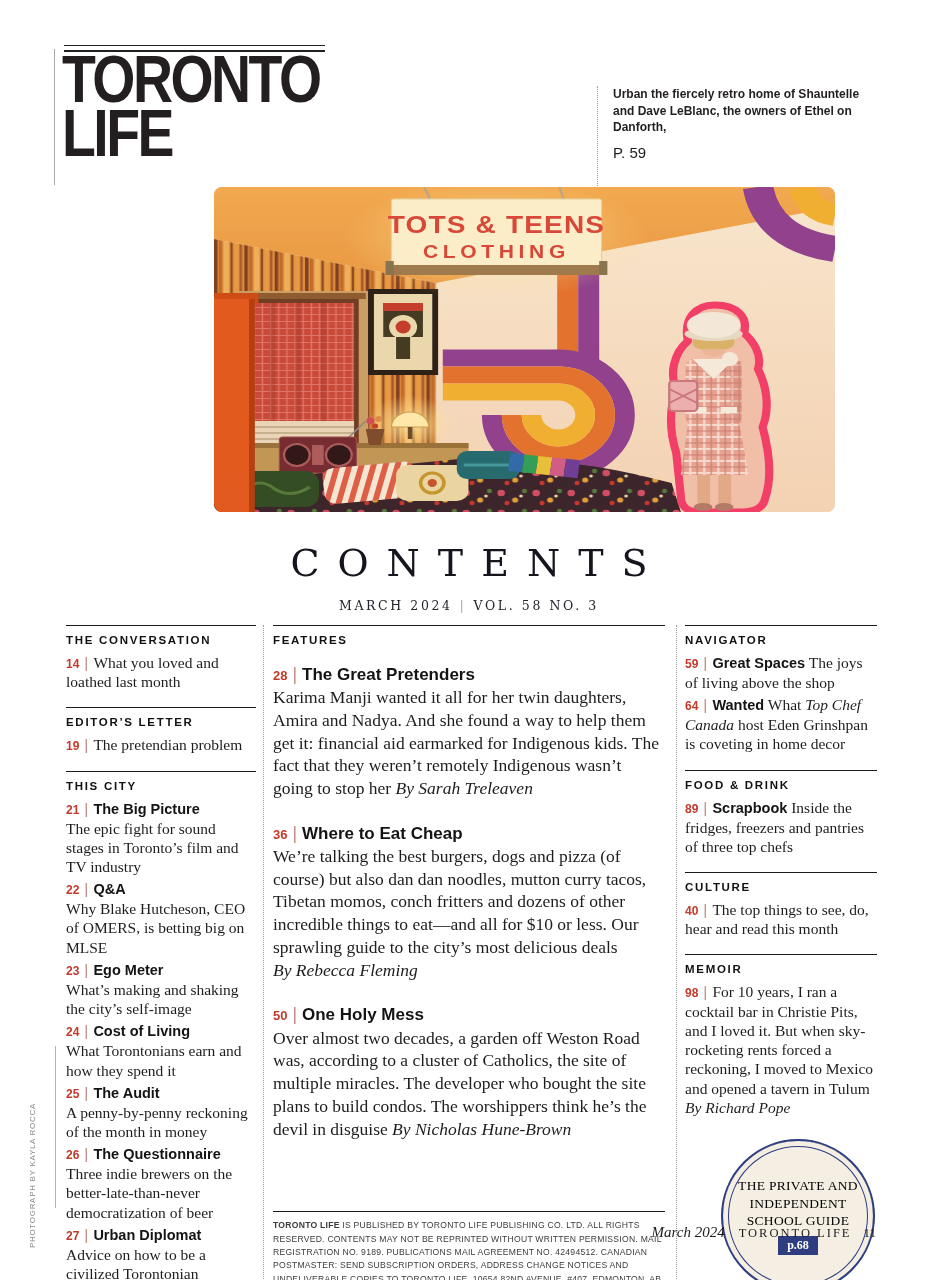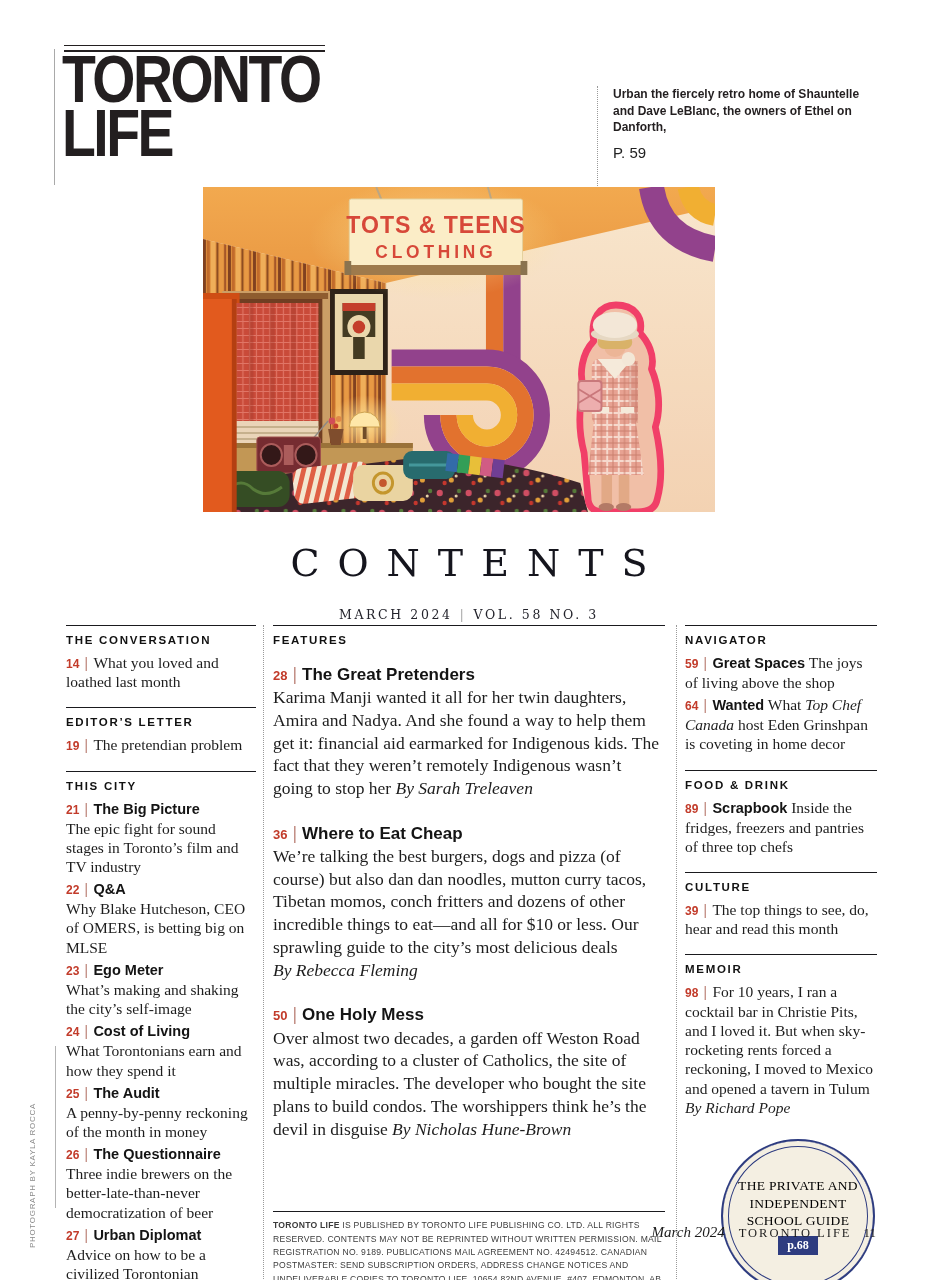--- a/index.html
+++ b/index.html
@@ -16,28 +16,28 @@
   .logo span{display:block;}
 
   
   .top-caption{position:absolute;left:597px;top:86px;width:268px;min-height:100px;
                border-left:1px dotted #9a9a9a;padding-left:15px;box-sizing:border-box;}
   .top-caption .cap-text{font-family:"Liberation Sans",sans-serif;font-weight:bold;
                font-size:12px;line-height:1.38;color:#231f20;}
   .top-caption .cap-page{font-family:Liberation Sans, sans-serif;font-size:15px;margin-top:8px;color:#222;}
 
   
-  .photo{position:absolute;left:203px;top:187px;width:512px;height:325px;overflow:hidden;background:#f5ddc2;}
+  .photo{position:absolute;left:214px;top:187px;width:621px;height:325px;overflow:hidden;background:#f5ddc2;border-radius:8px;}
   .photo svg{display:block;width:100%;height:100%;}
 
   
   .contents-head{position:absolute;left:0;right:0;top:541px;text-align:center;}
   .contents-title{font-family:"DejaVu Serif",serif;font-size:38px;letter-spacing:18px;
                   margin-left:18px;color:#15151d;font-weight:normal;}
-  .contents-sub{margin-top:22px;font-family:"DejaVu Serif",serif;font-size:12.5px;
+  .contents-sub{margin-top:13px;font-family:"DejaVu Serif",serif;font-size:12.5px;
                 letter-spacing:2.6px;color:#23232b;}
   .contents-sub .divider{color:#a9a9a9;padding:0 7px;font-size:13px;}
 
   
   .columns{position:absolute;left:66px;top:625px;width:811px;display:flex;align-items:stretch;}
   .col{box-sizing:border-box;}
   .col-left{width:190px;flex:none;}
   .col-mid{flex:1;margin:0 8px 0 7px;border-left:1px dotted #9a9a9a;border-right:1px dotted #9a9a9a;
            padding:0 11px 0 9px;display:flex;flex-direction:column;min-height:582px;}
   .col-right{width:192px;flex:none;}
@@ -330,21 +330,21 @@
             <h4>NAVIGATOR</h4>
             <div class="entry"><span class="num">59</span><span class="sep">|</span><span class="bt ">Great Spaces</span><span class=""> The joys of living above the shop</span></div>
             <div class="entry"><span class="num">64</span><span class="sep">|</span><span class="bt ">Wanted</span><span class=""> What </span><span class="it">Top Chef Canada</span><span class=""> host Eden Grinshpan is coveting in home decor</span></div>
           </div>
           <div class="sec">
             <h4>FOOD &amp; DRINK</h4>
             <div class="entry"><span class="num">89</span><span class="sep">|</span><span class="bt ">Scrapbook</span><span class=""> Inside the fridges, freezers and pantries of three top chefs</span></div>
           </div>
           <div class="sec">
             <h4>CULTURE</h4>
-            <div class="entry"><span class="num">39</span><span class="sep">|</span><span class="">The top things to see, do, hear and read this month</span></div>
+            <div class="entry"><span class="num">40</span><span class="sep">|</span><span class="">The top things to see, do, hear and read this month</span></div>
           </div>
           <div class="sec">
             <h4>MEMOIR</h4>
             <div class="entry"><span class="num">98</span><span class="sep">|</span><span class="">For 10 years, I ran a cocktail bar in Christie Pits, and I loved it. But when sky-rocketing rents forced a reckoning, I moved to Mexico and opened a tavern in Tulum</span><br><span class="it">By Richard Pope</span></div>
           </div>
         </div>
       <div class="badge">
         <div class="bline">THE PRIVATE AND</div>
         <div class="bline">INDEPENDENT</div>
         <div class="bline">SCHOOL GUIDE</div>

